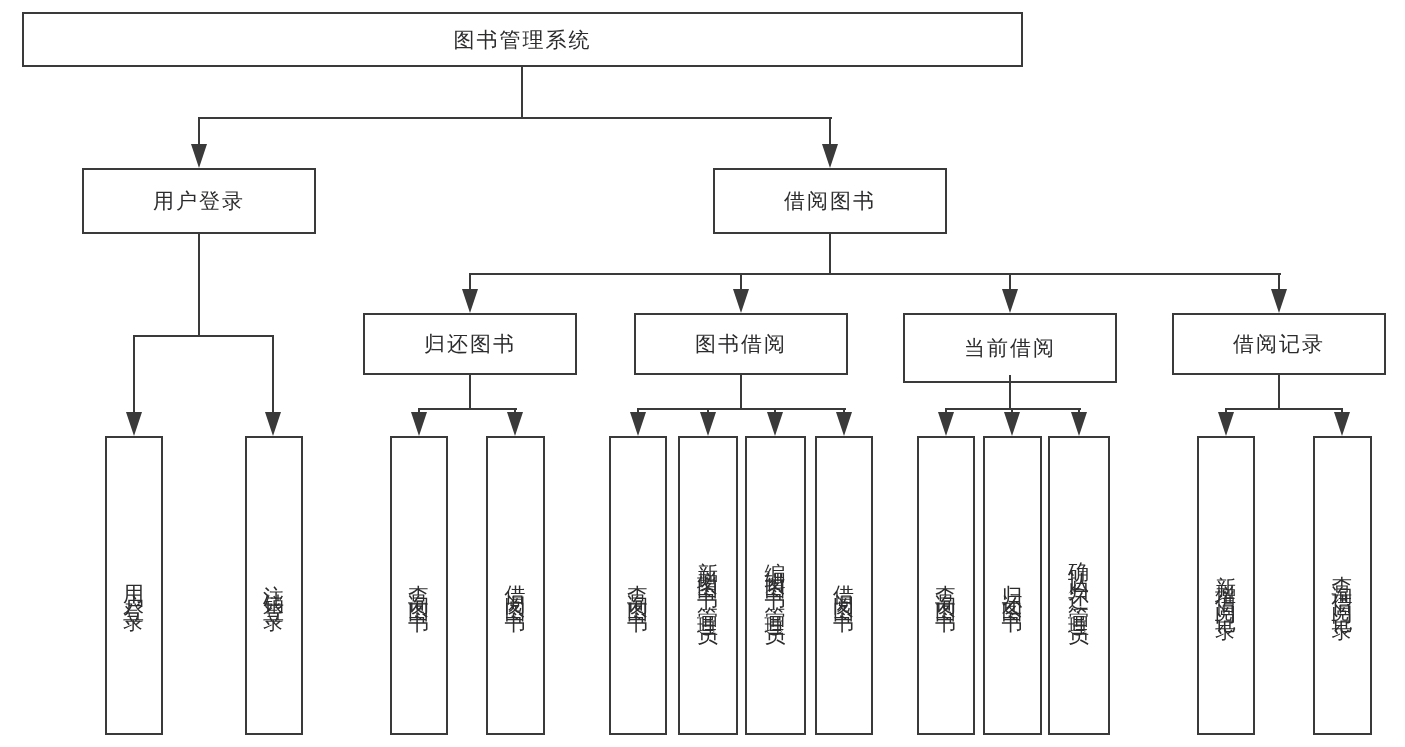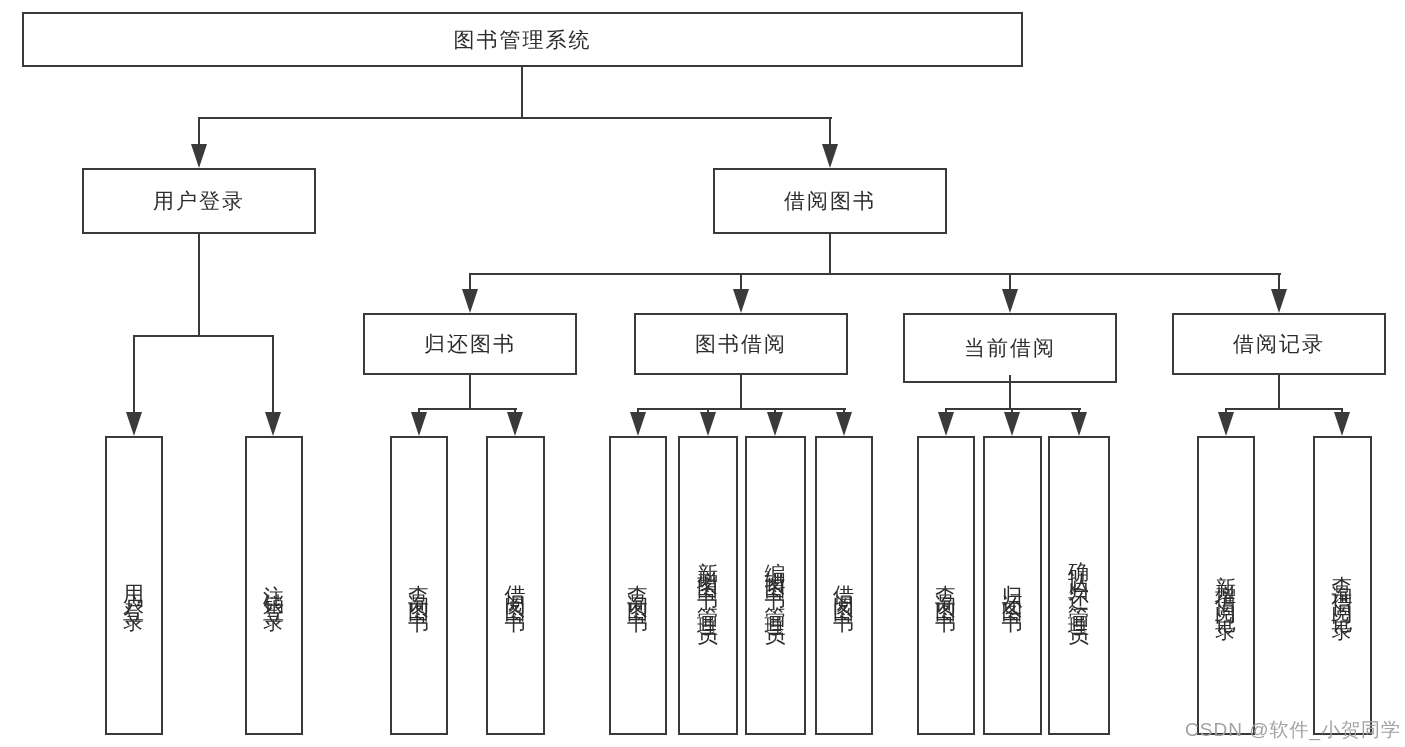--- a/index.html
+++ b/index.html
@@ -135,15 +135,14 @@
   <div class="line vline" style="left:1078px;top:408px;height:8px;"></div>
   <div class="ahead" style="left:1071px;top:412px;"></div>
 
   <div class="line vline" style="left:1278px;top:375px;height:33px;"></div>
   <div class="line hline" style="left:1225px;top:408px;width:118px;"></div>
   <div class="line vline" style="left:1225px;top:408px;height:8px;"></div>
   <div class="ahead" style="left:1218px;top:412px;"></div>
   <div class="line vline" style="left:1341px;top:408px;height:8px;"></div>
   <div class="ahead" style="left:1334px;top:412px;"></div>
 
-  <div class="watermark">CSDN @软件_小贺同学</div>
 
 </div>
 
 </body></html>

